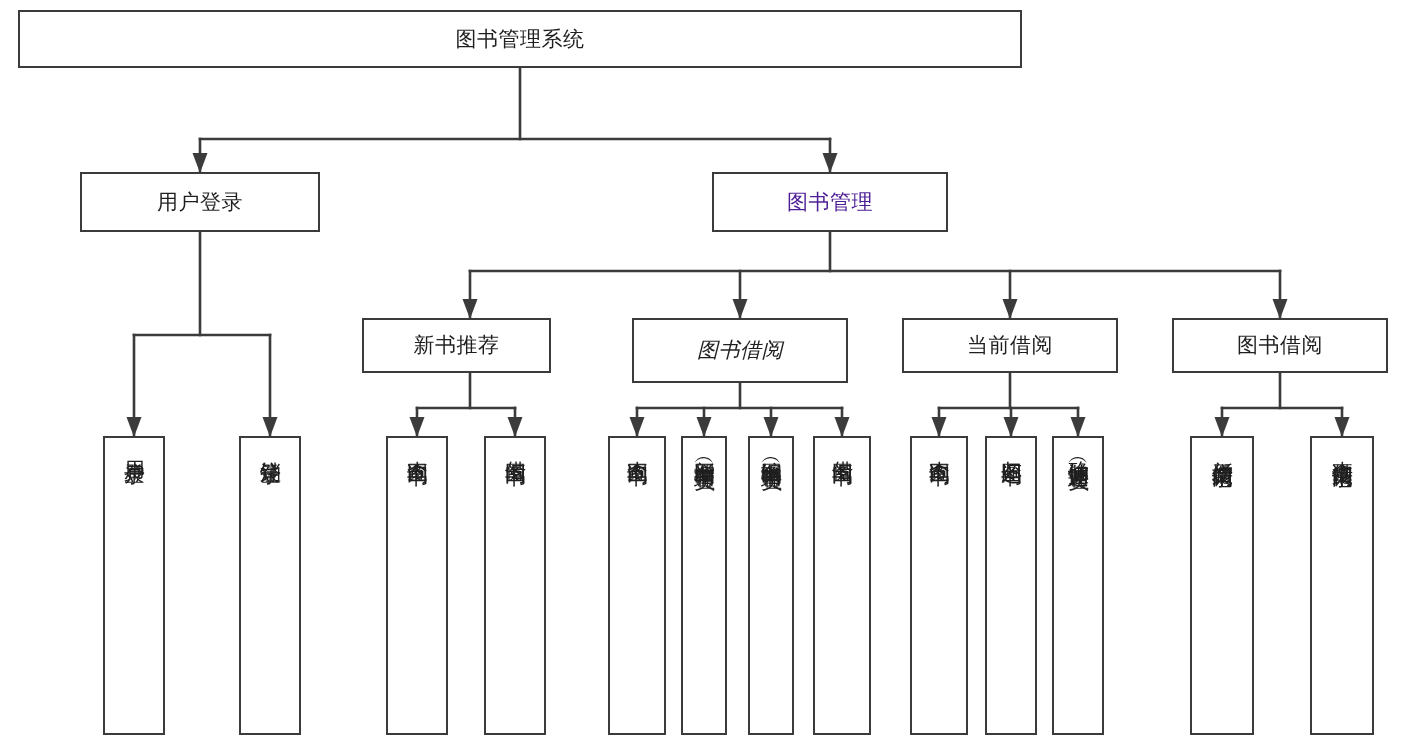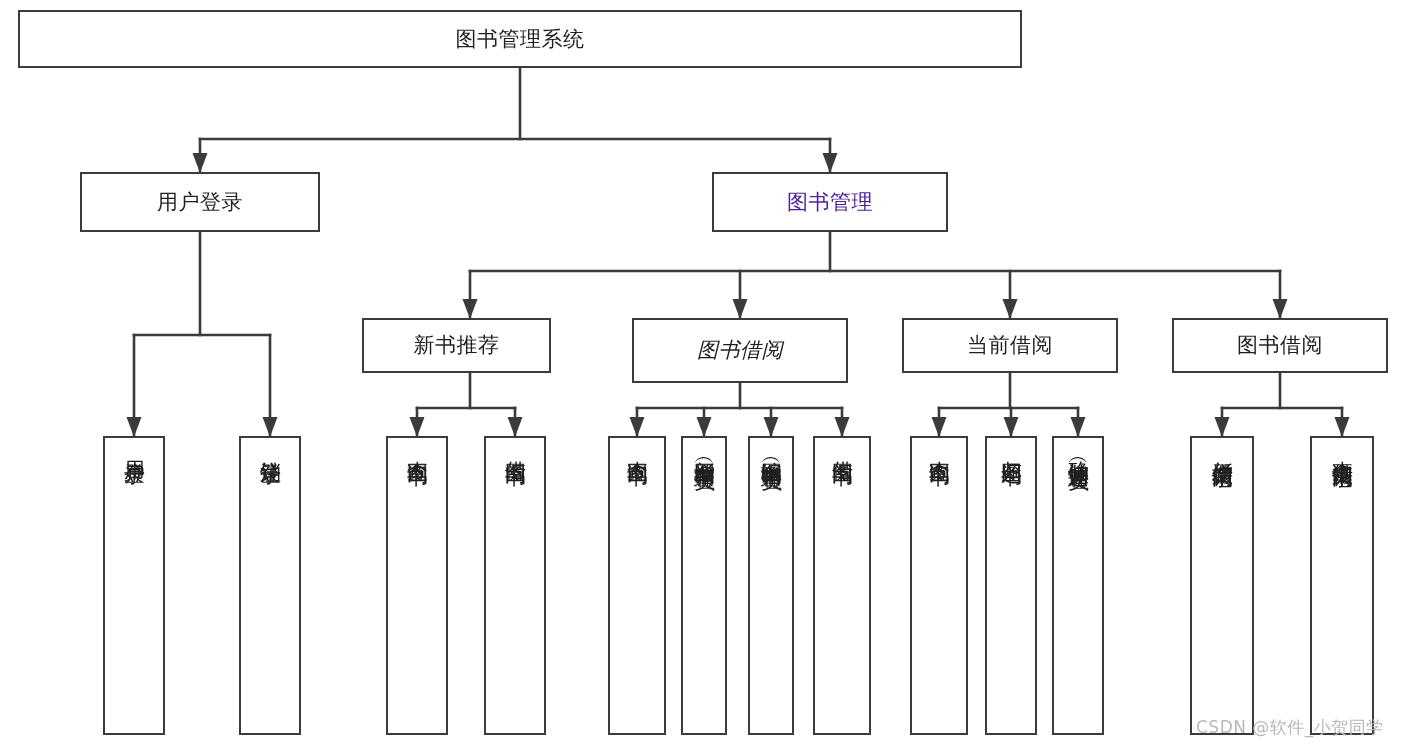--- a/index.html
+++ b/index.html
@@ -184,14 +184,13 @@
       <div class="node v" style="left: 1052px; top: 436px; width: 52px; height: 299px; border-color: rgb(59, 59, 59);">
         <span class="node-label" style="color: rgb(31, 31, 31);">确认归还（管理员）</span>
       </div>
       <div class="node v" style="left: 1190px; top: 436px; width: 64px; height: 299px; border-color: rgb(59, 59, 59);">
         <span class="node-label" style="color: rgb(31, 31, 31);">新增借阅记录</span>
       </div>
       <div class="node v" style="left: 1310px; top: 436px; width: 64px; height: 299px; border-color: rgb(59, 59, 59);">
         <span class="node-label" style="color: rgb(31, 31, 31);">查询借阅记录</span>
       </div>
     </div>
-  <div class="watermark" style="left: 1196px; top: 716px; color: rgb(185, 185, 185);">CSDN @软件_小贺同学</div>
 </div>
 
 </body></html>

